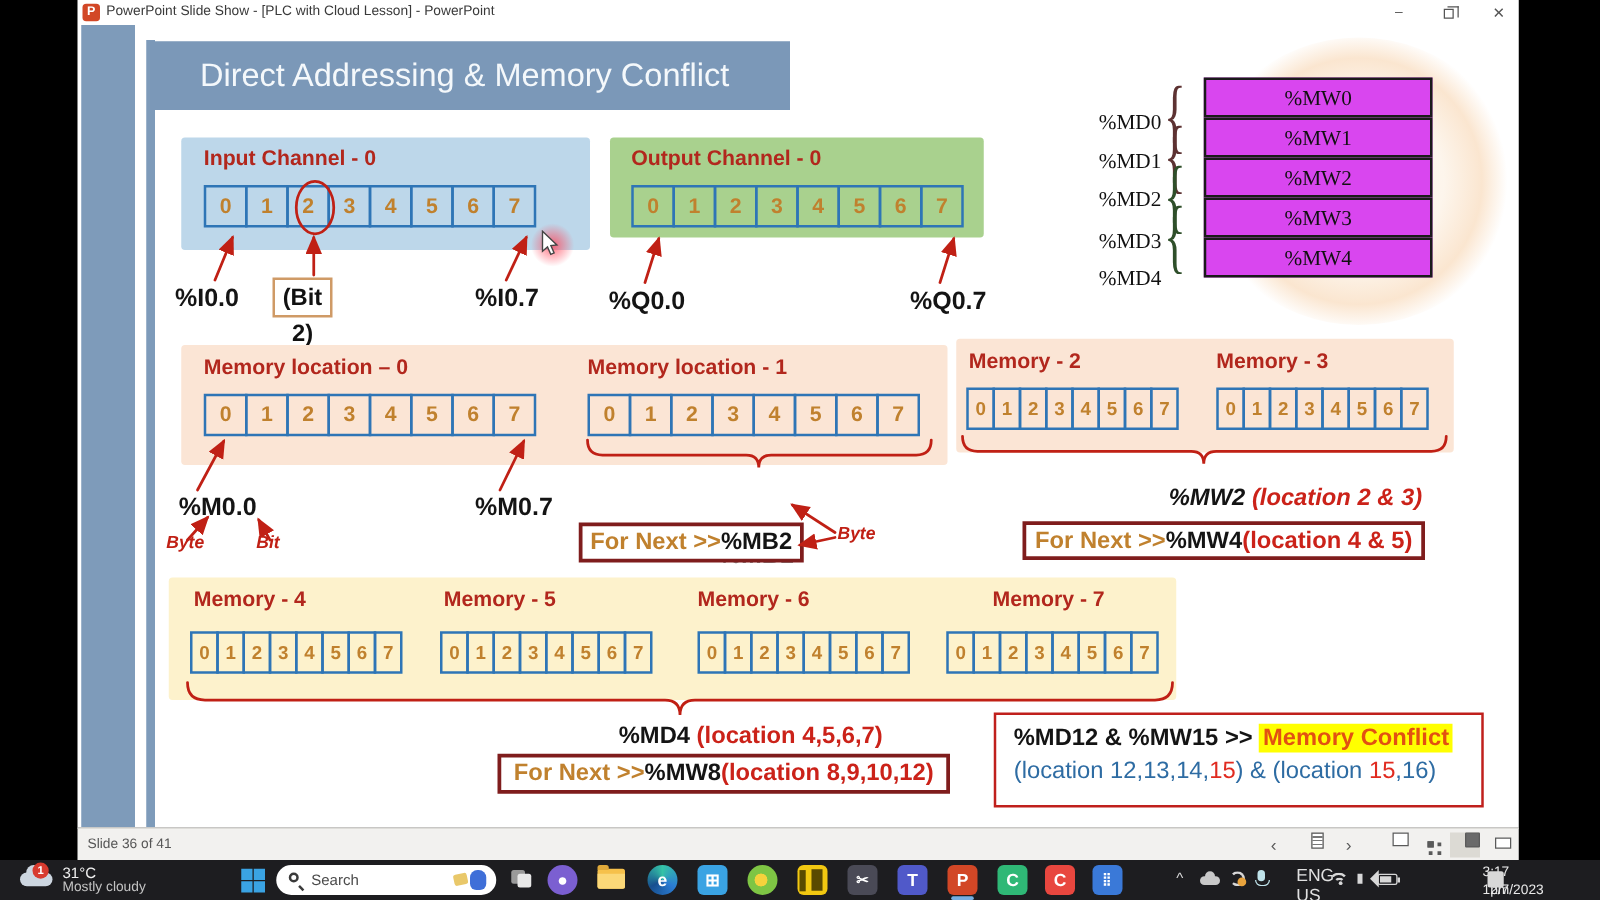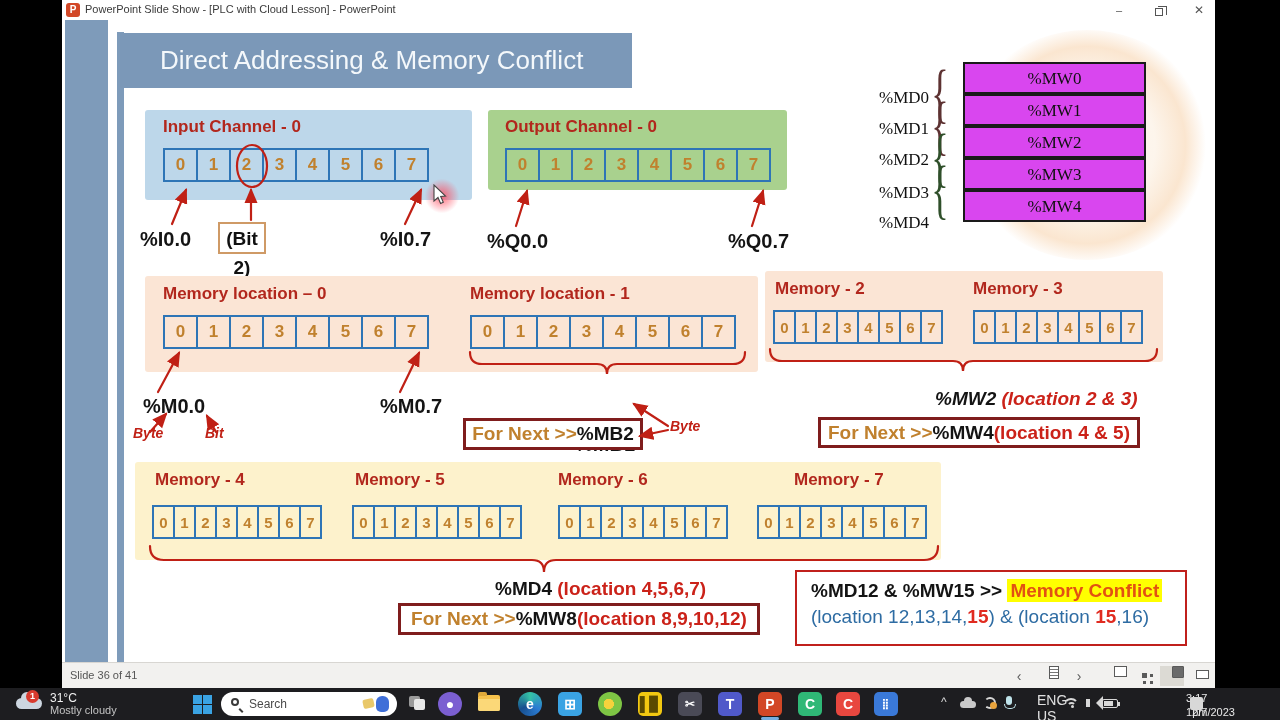--- a/index.html
+++ b/index.html
@@ -54,21 +54,21 @@
   .watermark { left:900px; top:10px; width:250px; height:230px; border-radius:50%; background:radial-gradient(circle, rgba(235,160,70,.10) 40%, rgba(235,140,40,.22) 58%, rgba(235,140,40,0) 70%); }
   .mwrow { left:901px; top:42px; width:183px; height:32px; background:#d946ef; border:2px solid #1a1a1a; margin:0; text-align:center; font-family:"Liberation Serif", serif; font-size:17px; color:#111; line-height:29px; }
   .mdlbl { font-family:"Liberation Serif", serif; font-size:17px; color:#111; white-space:nowrap; }
   .brace { font-family:"Liberation Serif", serif; font-size:66px; line-height:66px; transform:scaleX(.55); transform-origin:center; }
 
   .conflict { left:733px; top:550px; width:392px; height:76px; background:#fff; border:2px solid #c0201c; padding:8px 0 0 14px; }
   .conflict * { position:static; }
   .conf1 { font-size:19px; font-weight:700; color:#141414; white-space:nowrap; }
   .hl { background:#ffff00; color:#e25112; padding:1px 3px; }
   .conf2 { display:block; margin-top:4px; font-size:19px; color:#2e6ca3; white-space:nowrap; }
-  .conf2 .r { color:#e02b20; font-weight:700; }
+  .conf2 .r { color:#e02b20; font-weight:400; }
 
   svg.overlay { position:absolute; left:0; top:0; width:1153px; height:642px; pointer-events:none; }
   .glow { left:362px; top:158px; width:36px; height:36px; background:radial-gradient(circle, rgba(255,70,90,.8), rgba(255,70,90,0) 68%); border-radius:50%; }
 
   
   .statusbar { left:62px; top:662px; width:1153px; height:26px; background:#f2f1ef; border-top:1px solid #d8d6d2; }
   .statusbar * { position:absolute; }
   .slidecount { left:8px; top:6px; font-size:11px; color:#555; }
   .navico { top:3px; width:24px; height:20px; color:#5a5a5a; text-align:center; line-height:20px; font-size:14px; }
   .ic-shape { display:inline-block; border:1px solid #5a5a5a; }

